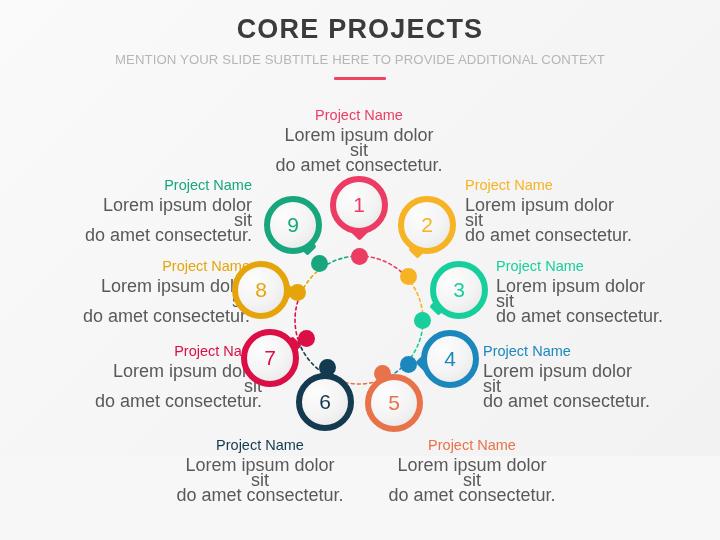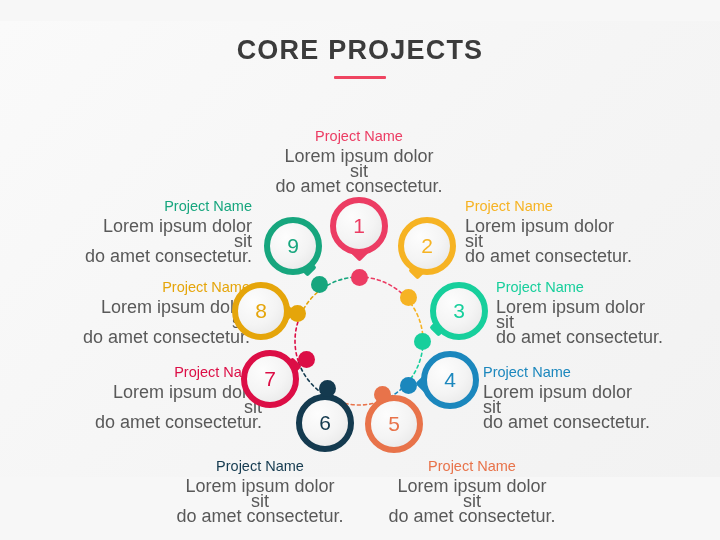--- a/index.html
+++ b/index.html
@@ -13,21 +13,20 @@
     font-family: "Liberation Sans", sans-serif;
     overflow: hidden;
     position: relative;
   }
   #slide {
     position: absolute;
     left: 0; top: 0;
     width: 720px;
     height: 456px;
     background: linear-gradient(135deg,#fafafa 0%, #f5f5f5 55%, #f2f2f2 100%);
-    margin-top: 21px;
   }
 
   
   #header {
     position: absolute;
     left: 0; top: 12px;
     width: 720px;
     text-align: center;
   }
   #page-title {
@@ -128,20 +127,21 @@
   .ta-l { text-align: left; }
   .ta-c { text-align: center; }
 </style>
 </head>
 <body>
 
 <div id="slide">
 
   <div id="header">
     <h1 id="page-title">CORE PROJECTS</h1>
+    <p id="page-subtitle">MENTION YOUR SLIDE SUBTITLE HERE TO PROVIDE ADDITIONAL CONTEXT</p>
     <div id="title-divider"></div>
   </div>
 
   <div id="diagram">
     <svg id="wheel-svg" viewBox="0 0 720 540">
         <path d="M359,256 A64,64 0 0 1 406.61911753785614,277.2399760884557" fill="none" stroke="#ec3c63" stroke-width="1.6" stroke-dasharray="3,3.2" stroke-linecap="round"></path>
         <path d="M406.61911753785614,277.2399760884557 A64,64 0 0 1 423,320" fill="none" stroke="#f6b323" stroke-width="1.6" stroke-dasharray="3,3.2" stroke-linecap="round"></path>
         <path d="M423,320 A64,64 0 0 1 406.61911753785614,362.7600239115443" fill="none" stroke="#17cf9c" stroke-width="1.6" stroke-dasharray="3,3.2" stroke-linecap="round"></path>
         <path d="M406.61911753785614,362.7600239115443 A64,64 0 0 1 384.4779595534609,378.710080710149" fill="none" stroke="#1b87bd" stroke-width="1.6" stroke-dasharray="3,3.2" stroke-linecap="round"></path>
         <path d="M384.4779595534609,378.710080710149 A64,64 0 0 1 322.9813774667506,372.90235184571003" fill="none" stroke="#e8734a" stroke-width="1.6" stroke-dasharray="3,3.2" stroke-linecap="round"></path>

